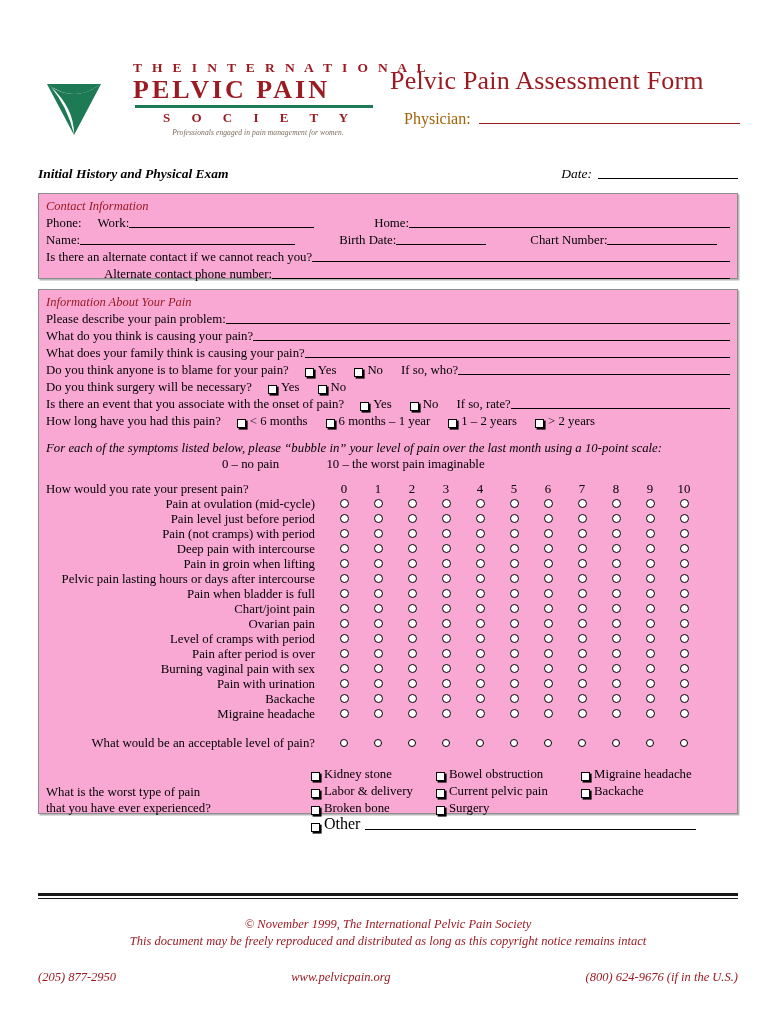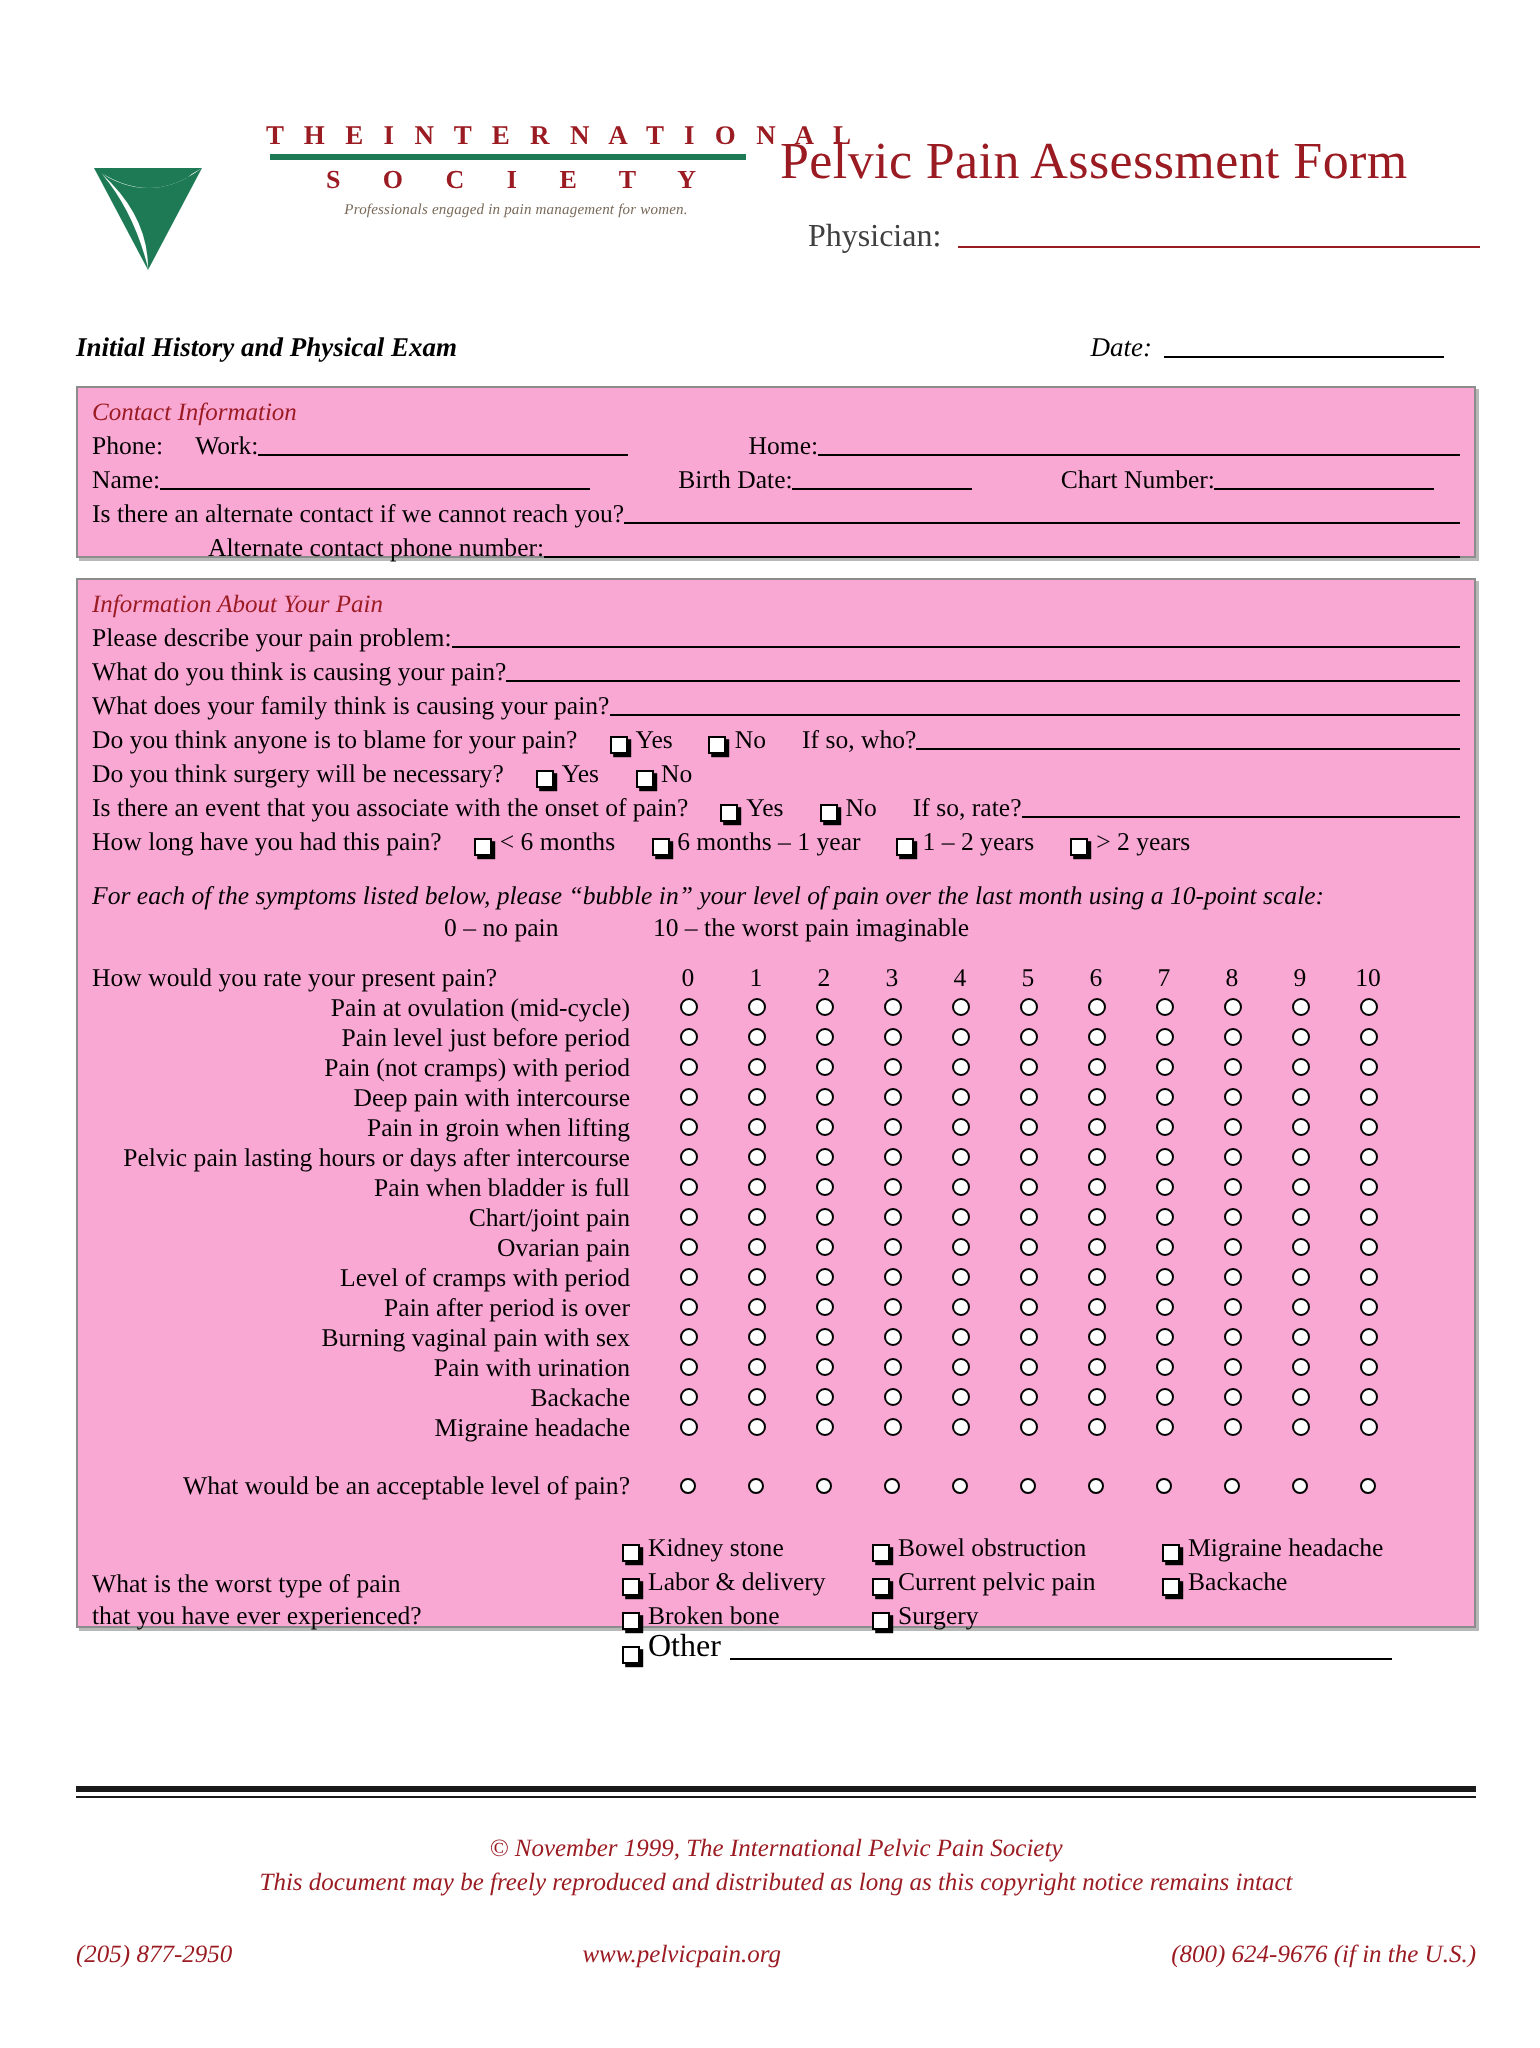--- a/index.html
+++ b/index.html
@@ -37,31 +37,31 @@
     color:#7a6a5a; font-style:italic; font-size:7.5px; line-height:10px;
     text-align:center; margin-top:2px; white-space:nowrap; letter-spacing:.1px;
   }
 
   .title-block { position:absolute; left:390px; top:14px; width:350px; }
   .form-title {
     color:#9b1b22; font-size:26px; line-height:30px; white-space:nowrap;
     letter-spacing:.2px;
   }
   .physician-row {
-    color:#404040; font-size:16px; margin-top:14px; white-space:nowrap;
+    color:#a16207; font-size:16px; margin-top:14px; white-space:nowrap;
     display:flex; align-items:flex-end; padding-left:14px;
   }
   .physician-rule {
     flex:1; border-bottom:1.5px solid #9b1b22; margin:0 0 4px 8px; height:1px;
   }
 
   
   .subheader { position:absolute; left:38px; top:166px; width:700px; height:20px; }
   .sub-left { position:absolute; left:0; top:0; font-weight:bold; font-style:italic; font-size:13.5px; }
-  .sub-right { position:absolute; right:16px; top:0; font-style:italic; font-size:13.5px;
+  .sub-right { position:absolute; right:0; top:0; font-style:italic; font-size:13.5px;
                display:flex; align-items:flex-end; white-space:nowrap; }
   .date-rule { width:140px; border-bottom:1px solid #000; margin:0 0 3px 6px; height:1px; }
 
   
   .box {
     position:absolute; border:1px solid #8c8c8c; background:#f9a8d4;
     box-shadow: 1.5px 1.5px 0 0 #b8b8b8;
   }
   .box-contact { left:38px; top:193px; width:700px; height:86px; padding:5px 7px 0 7px; }
   .box-pain { left:38px; top:289px; width:700px; height:525px; padding:5px 7px 0 7px; }
@@ -159,20 +159,21 @@
       <div class="logo-mark">
         <svg viewBox="0 0 58 58" width="58" height="58" aria-hidden="true">
           <path d="M2 6 L56 6 L29 57 Z" fill="#1d7a55"></path>
           <path d="M2 6 Q30 26 56 6 Q32 18 29 57 Q26 20 2 6 Z" fill="#ffffff"></path>
           <path d="M3 7 Q29 25 55 7 L29 56 Z" fill="#1d7a55"></path>
           <path d="M6 9 Q29 30 29 56 Q22 28 6 9 Z" fill="#ffffff"></path>
         </svg>
       </div>
       <div class="logo-text">
         <div class="logo-line1">T H E   I N T E R N A T I O N A L</div>
+        <div class="logo-line2">PELVIC PAIN</div>
         <div class="logo-rule"></div>
         <div class="logo-line3">S O C I E T Y</div>
         <div class="logo-tagline">Professionals engaged in pain management for women.</div>
       </div>
     </div>
 
     <div class="title-block">
       <div class="form-title">Pelvic Pain Assessment Form</div>
       <div class="physician-row">
         <span>Physician:</span>

